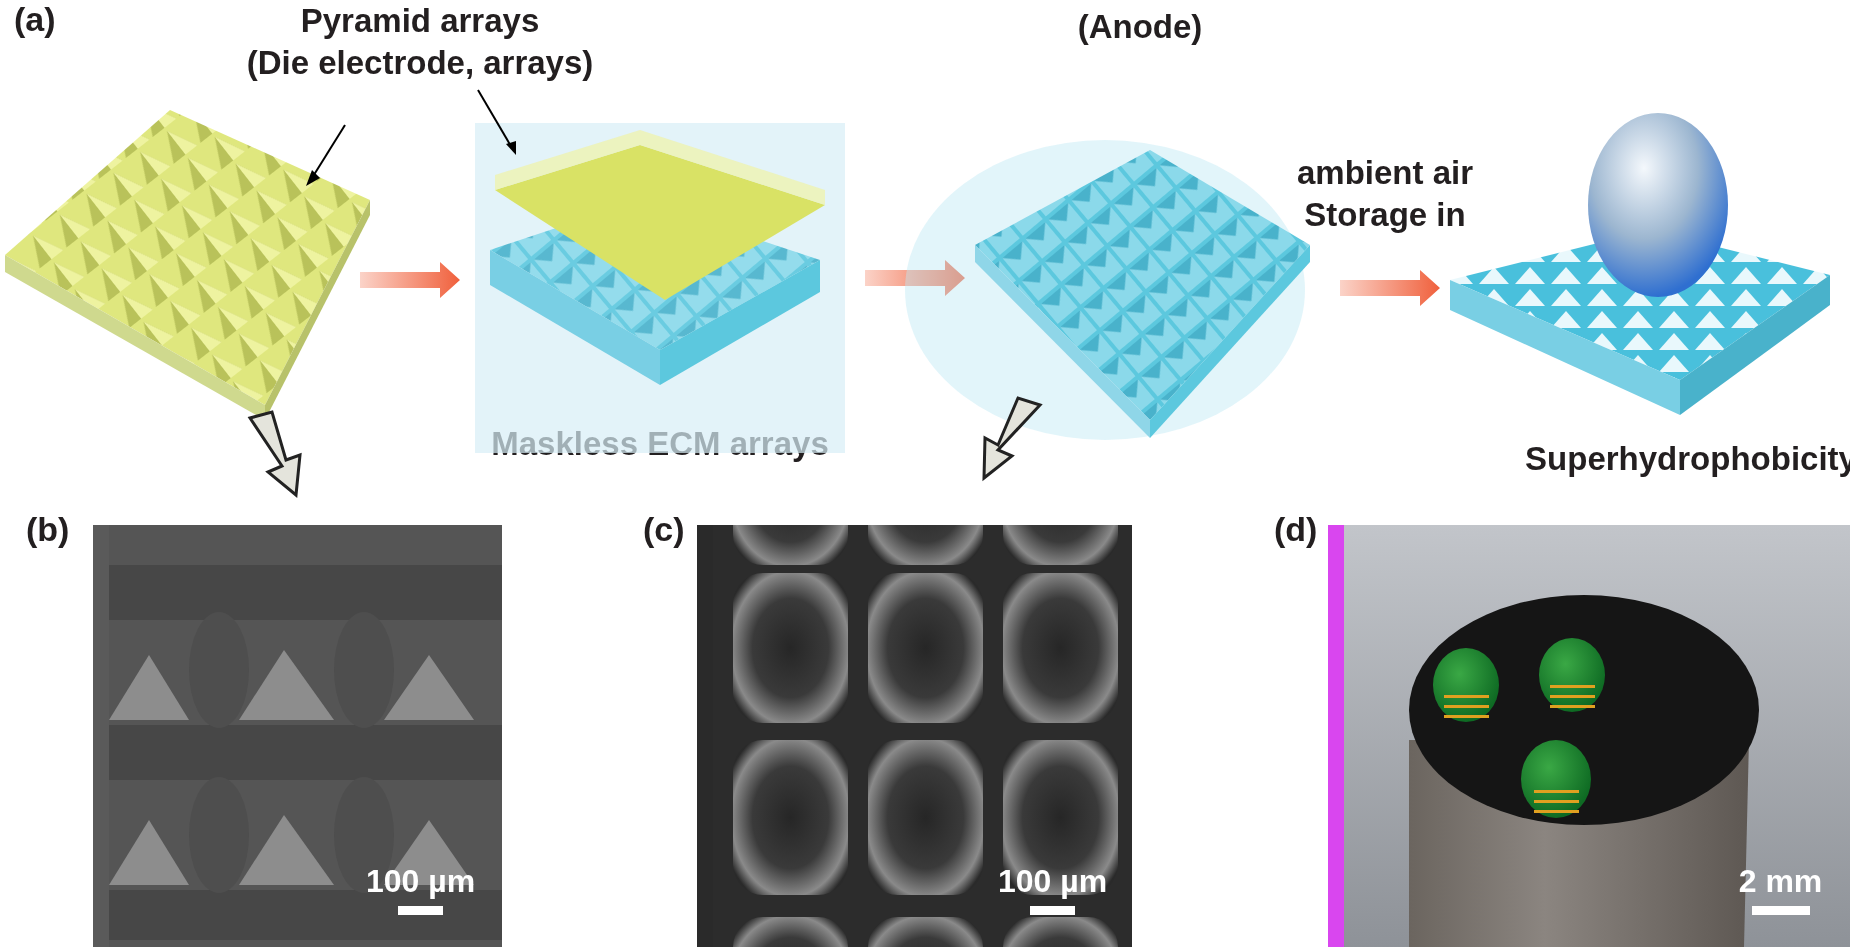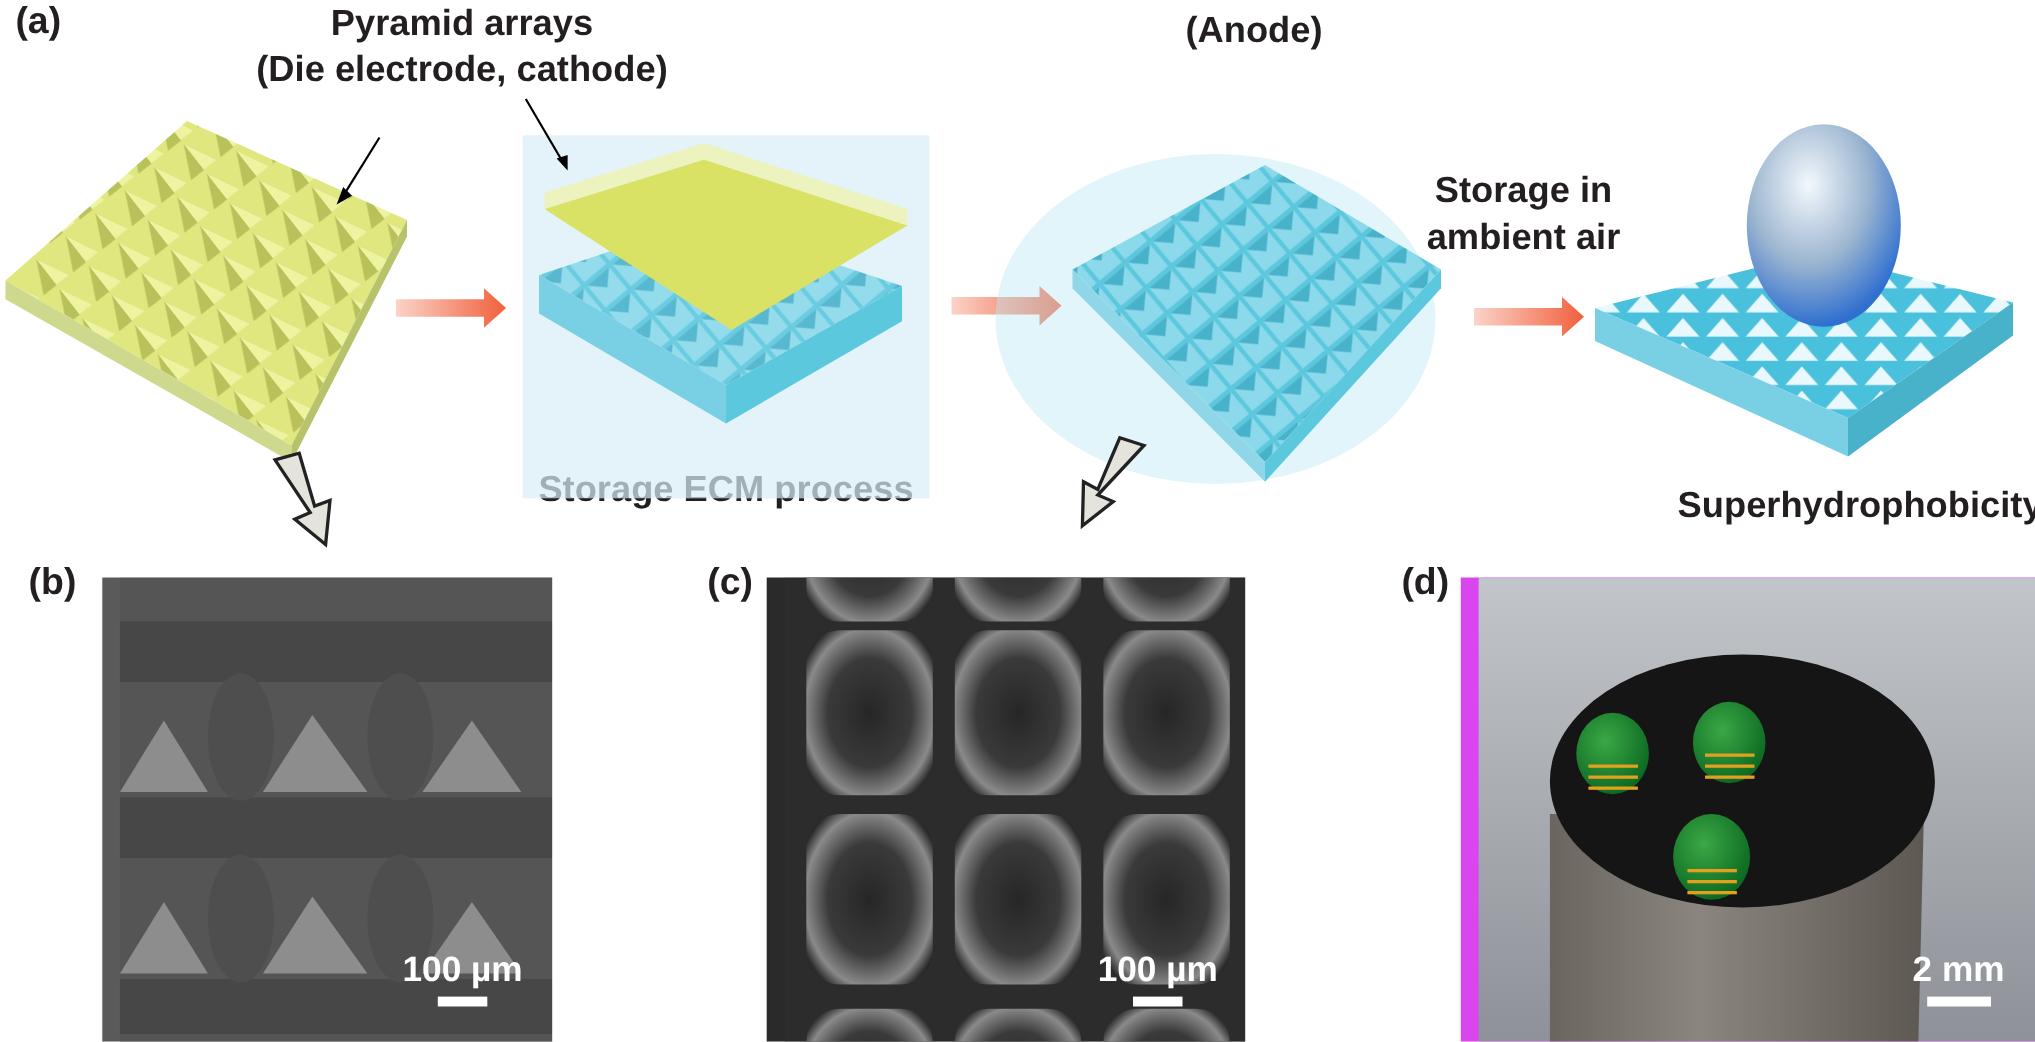--- a/index.html
+++ b/index.html
@@ -12,33 +12,33 @@
   .scale { position:absolute; color:#fff; font-weight:bold; font-size:32px; text-align:center; }
   .scale .bar { display:block; background:#fff; height:9px; margin:6px auto 0; }
 </style>
 </head>
 <body>
 
 <div class="abs label" style="left:14px;top:2px;">(a)</div>
 
 <div class="abs title" style="left:180px;top:0;width:480px;">
   <div>Pyramid arrays</div>
-  <div>(Die electrode, cathode)</div>
+  <div>(Die electrode, arrays)</div>
 </div>
 
 <div class="abs title" style="left:860px;top:6px;width:560px;">
   <div>(Anode)</div>
 </div>
 
 <div class="abs title" style="left:1255px;top:152px;width:260px;">
+  <div>ambient air</div>
   <div>Storage in</div>
-  <div>ambient air</div>
-</div>
-
-<div class="abs title" style="left:440px;top:423px;width:440px;">Storage ECM process</div>
+</div>
+
+<div class="abs title" style="left:440px;top:423px;width:440px;">Maskless ECM arrays</div>
 <div class="abs title" style="left:1491px;top:438px;width:400px;">Superhydrophobicity</div>
 
 <svg class="abs" style="left:0;top:0" width="1850" height="500" viewBox="0 0 1850 500">
   <defs>
     <linearGradient id="ag" x1="0" x2="1">
         <stop offset="0" stop-color="#fbd3c8"></stop>
         <stop offset="1" stop-color="#f0603c"></stop>
       </linearGradient>
     <radialGradient id="dg" cx="0.4" cy="0.3" r="0.7">
         <stop offset="0" stop-color="#f4f8fc"></stop>

